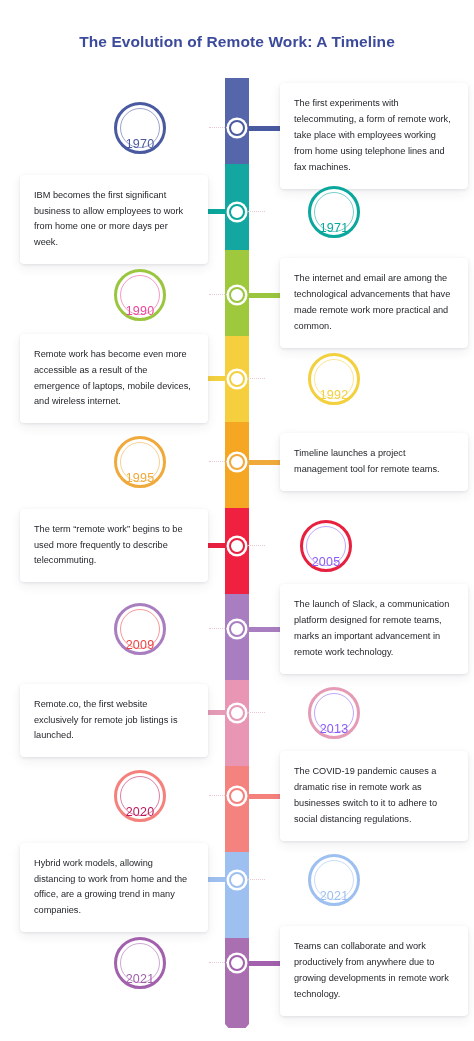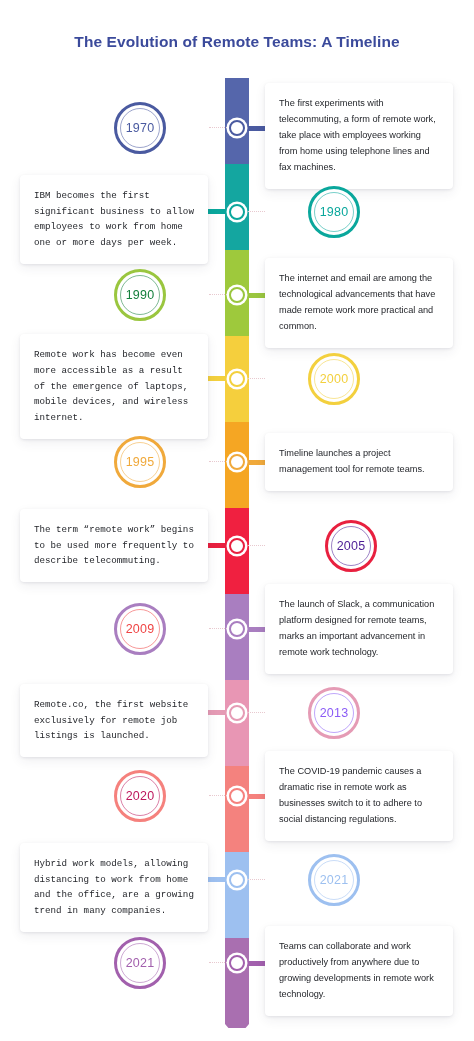--- a/index.html
+++ b/index.html
@@ -74,21 +74,21 @@
   .year-circle {
     position: absolute;
     width: 52px;
     height: 52px;
     top: -26px;
     border-radius: 50%;
     border-style: solid;
     border-width: 3px;
     background: #ffffff;
     display: flex;
-    align-items: center;
+    align-items: flex-end;
     justify-content: center;
   }
   .year-circle .inner-ring {
     position: absolute;
     left: 3px; top: 3px;
     width: 40px; height: 40px;
     border-radius: 50%;
     border: 1px solid currentColor;
     opacity: 0.55;
   }
@@ -104,29 +104,29 @@
     position: absolute;
     width: 188px;
     background: #ffffff;
     border-radius: 4px;
     box-shadow: 0 1px 3px rgba(40,40,70,0.10), 0 4px 12px rgba(40,40,70,0.07);
     padding: 13px 14px 13px 14px;
     font-size: 9.2px;
     line-height: 1.72;
     color: #24262b;
   }
-  .row.right-circle .card { left: 265px; }
-  .row.left-circle  .card { left: 20px; font-family: Liberation Mono, monospace; }
+  .row.right-circle .card { left: 280px; }
+  .row.left-circle  .card { left: 20px; }
 </style>
 </head>
 <body>
 
 <div class="page">
 
-  <div class="title">The Evolution of Remote Teams: A Timeline</div>
+  <div class="title">The Evolution of Remote Work: A Timeline</div>
 
   <div class="spine">
     <svg width="24" height="950" viewBox="0 0 24 950" id="spine-svg" aria-hidden="true">
         <polygon points="0,0 24,0 24,86 12,100 0,86" fill="#5566ab"></polygon>
         <polygon points="0,86 24,86 24,172 12,186 0,172" fill="#14a6a0"></polygon>
         <polygon points="0,172 24,172 24,258 12,272 0,258" fill="#9ec93c"></polygon>
         <polygon points="0,258 24,258 24,344 12,358 0,344" fill="#f5cf3d"></polygon>
         <polygon points="0,344 24,344 24,430 12,444 0,430" fill="#f5a623"></polygon>
         <polygon points="0,430 24,430 24,516 12,530 0,516" fill="#f02040"></polygon>
         <polygon points="0,516 24,516 24,602 12,616 0,602" fill="#a97ec0"></polygon>
@@ -154,51 +154,51 @@
       </div>
     </div>
     <div class="row left-circle" style="top:211.5px">
 
       <div class="stem" style="width:52px;background:#0aa79c"></div>
 
       <div class="dots" style="width:28px"></div>
 
       <div class="year-circle" style="right:114px;border-color:#0aa79c;color:#0aa79c">
         <span class="inner-ring"></span>
-        <span class="year-text">1980</span>
+        <span class="year-text">1971</span>
       </div>
 
       <div class="card" style="top:-36.7px">
         <span>IBM becomes the first significant business to allow employees to work from home one or more days per week.</span>
       </div>
     </div>
     <div class="row right-circle" style="top:295px">
 
       <div class="stem" style="width:52px;background:#9ac63f"></div>
 
       <div class="dots" style="width:28px"></div>
 
-      <div class="year-circle" style="left:114px;border-color:#9ac63f;color:#15803d">
+      <div class="year-circle" style="left:114px;border-color:#9ac63f;color:#ec4899">
         <span class="inner-ring"></span>
         <span class="year-text">1990</span>
       </div>
 
       <div class="card" style="top:-36.7px">
         <span>The internet and email are among the technological advancements that have made remote work more practical and common.</span>
       </div>
     </div>
     <div class="row left-circle" style="top:378.5px">
 
       <div class="stem" style="width:52px;background:#f3d03e"></div>
 
       <div class="dots" style="width:28px"></div>
 
       <div class="year-circle" style="right:114px;border-color:#f3d03e;color:#f3d03e">
         <span class="inner-ring"></span>
-        <span class="year-text">2000</span>
+        <span class="year-text">1992</span>
       </div>
 
       <div class="card" style="top:-44.6px">
         <span>Remote work has become even more accessible as a result of the emergence of laptops, mobile devices, and wireless internet.</span>
       </div>
     </div>
     <div class="row right-circle" style="top:462px">
 
       <div class="stem" style="width:52px;background:#f0a93b"></div>
 
@@ -212,21 +212,21 @@
       <div class="card" style="top:-28.8px">
         <span>Timeline launches a project management tool for remote teams.</span>
       </div>
     </div>
     <div class="row left-circle" style="top:545.5px">
 
       <div class="stem" style="width:52px;background:#e8203f"></div>
 
       <div class="dots" style="width:28px"></div>
 
-      <div class="year-circle" style="right:97px;border-color:#e8203f;color:#4c1d95">
+      <div class="year-circle" style="right:122px;border-color:#e8203f;color:#8b5cf6">
         <span class="inner-ring"></span>
         <span class="year-text">2005</span>
       </div>
 
       <div class="card" style="top:-36.7px">
         <span>The term “remote work” begins to be used more frequently to describe telecommuting.</span>
       </div>
     </div>
     <div class="row right-circle" style="top:629px">
 

